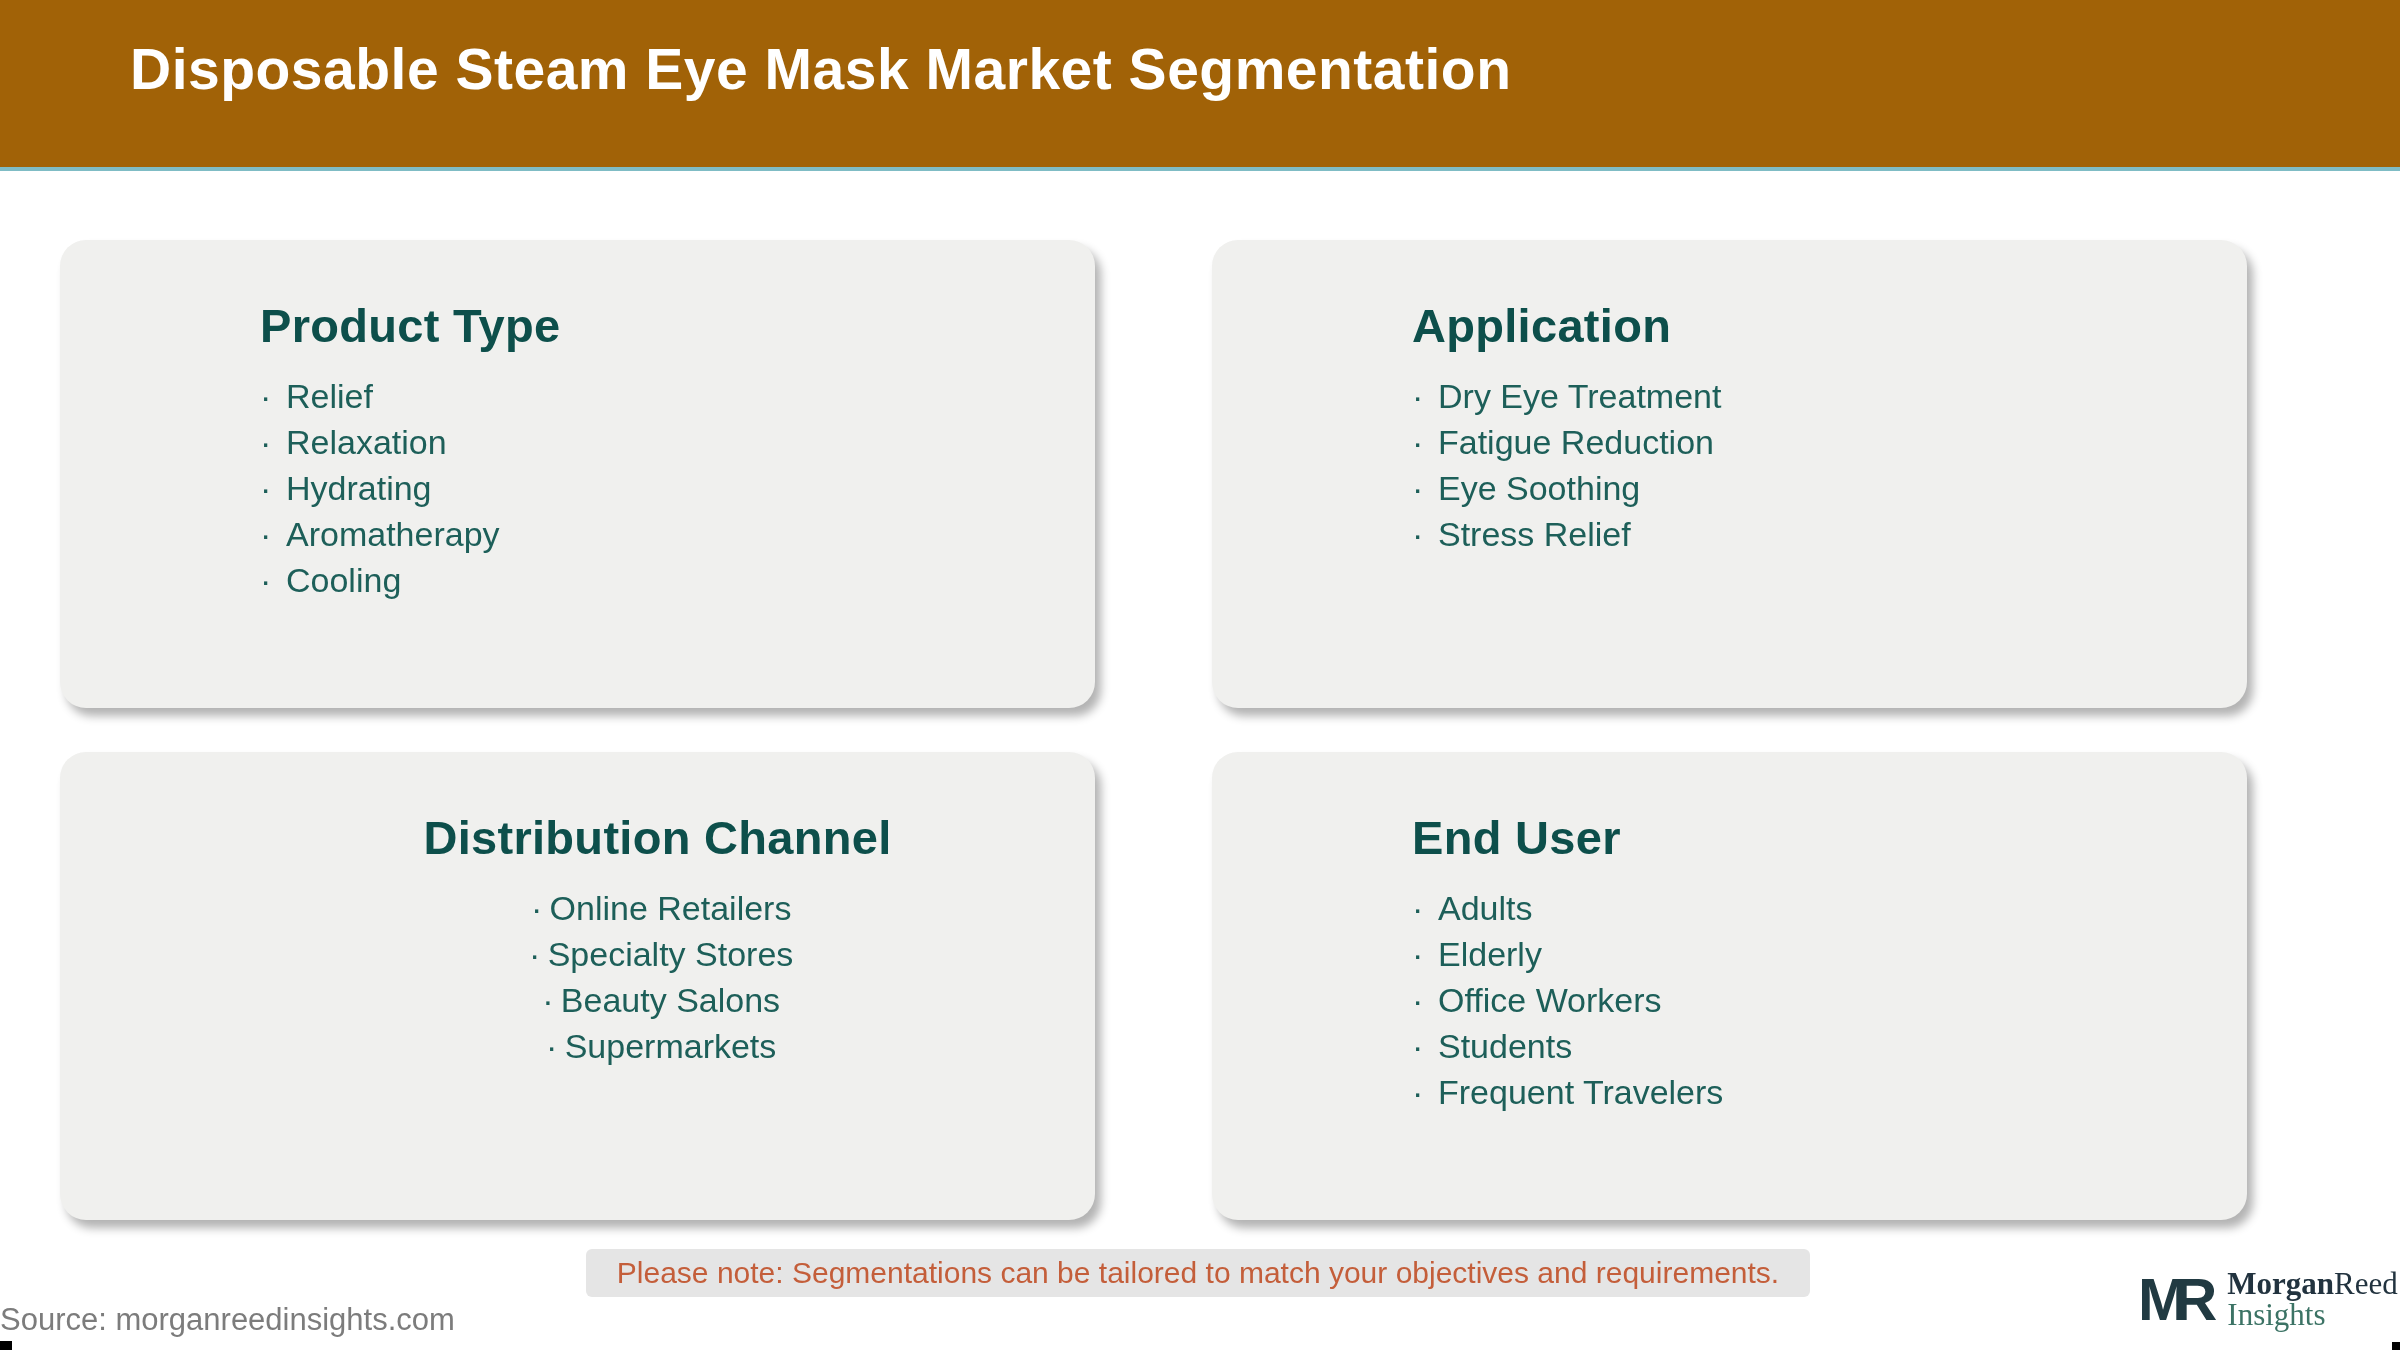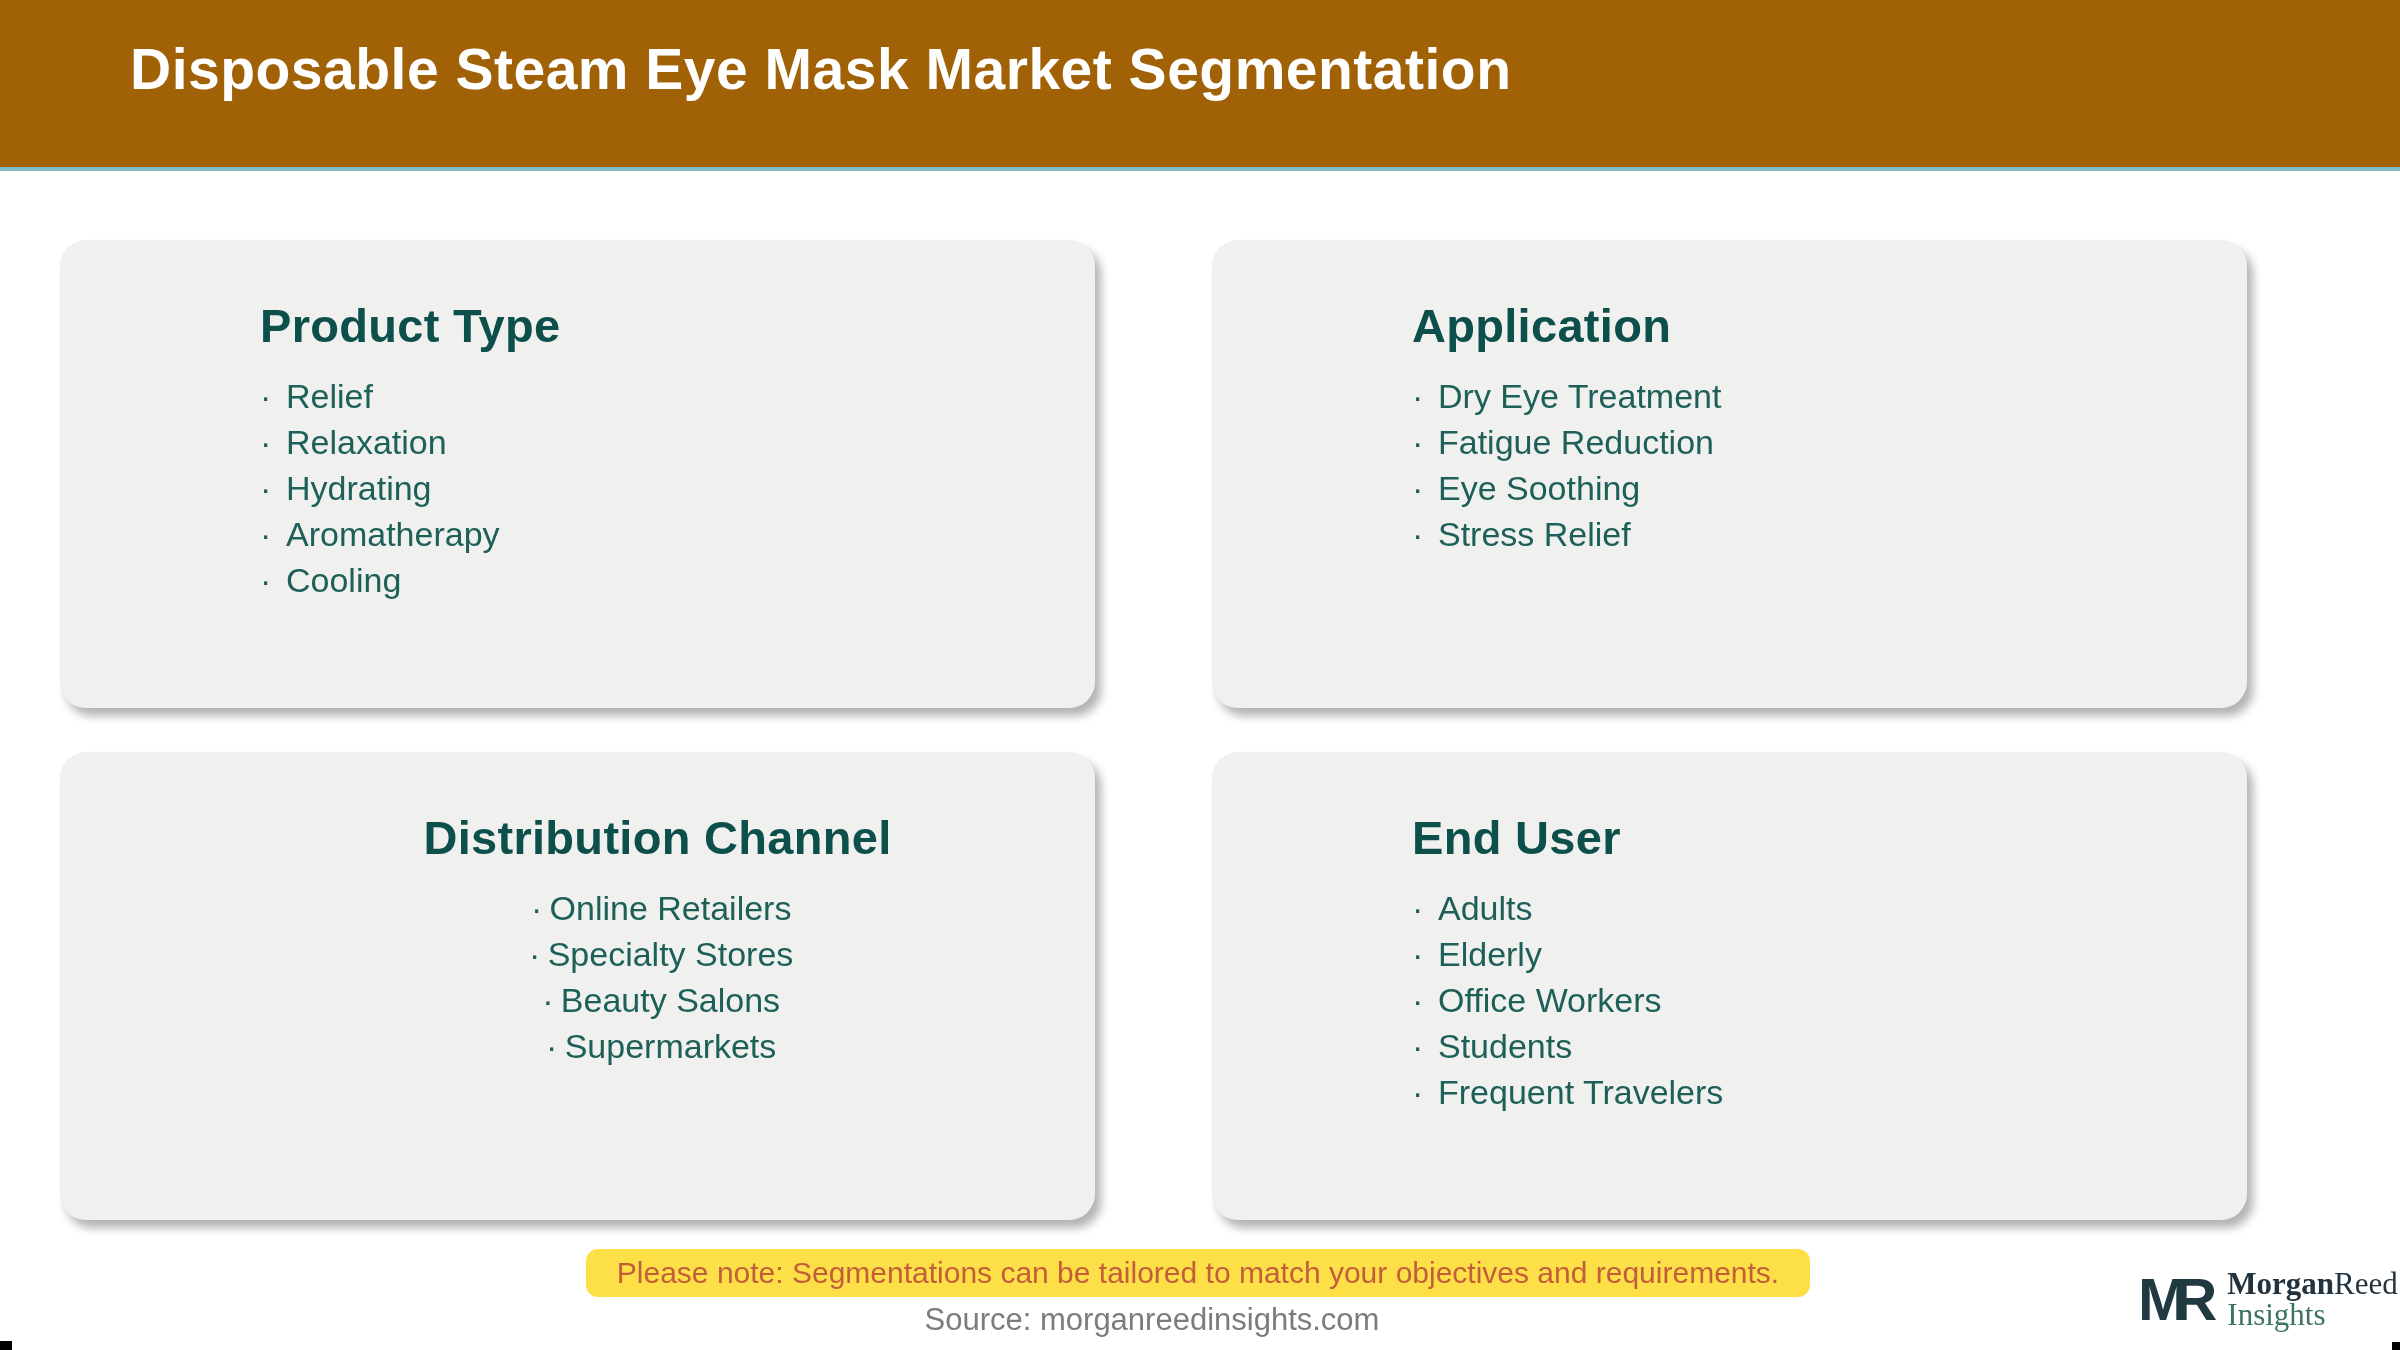--- a/index.html
+++ b/index.html
@@ -34,26 +34,26 @@
     letter-spacing:0.3px;
   }
   .card ul{margin:0;padding:0;list-style:none;}
   .card li{
     color:#1d5f59;font-size:34px;line-height:46px;white-space:nowrap;
   }
   .card li .bullet{display:inline-block;width:26px;color:#1d5f59;}
   
   .note{
     position:absolute;left:586px;top:1249px;width:1224px;height:48px;
-    background:#fde047;border-radius:12px;
+    background:#e5e5e5;border-radius:6px;
     color:#c45e3a;font-size:30px;line-height:48px;text-align:center;
     white-space:nowrap;
   }
   .source{
-    position:absolute;left:0;top:1302px;width:2304px;text-align:center;
+    position:absolute;left:0;top:1302px;width:2304px;text-align:left;
     color:#7c7c7c;font-size:31px;
   }
   
   .logo{
     position:absolute;left:2138px;top:1270px;height:60px;
     display:flex;align-items:flex-end;
   }
   .logo .monogram{
     font-size:60px;font-weight:bold;color:#213a42;line-height:1;
     letter-spacing:-14px;padding-right:24px;

